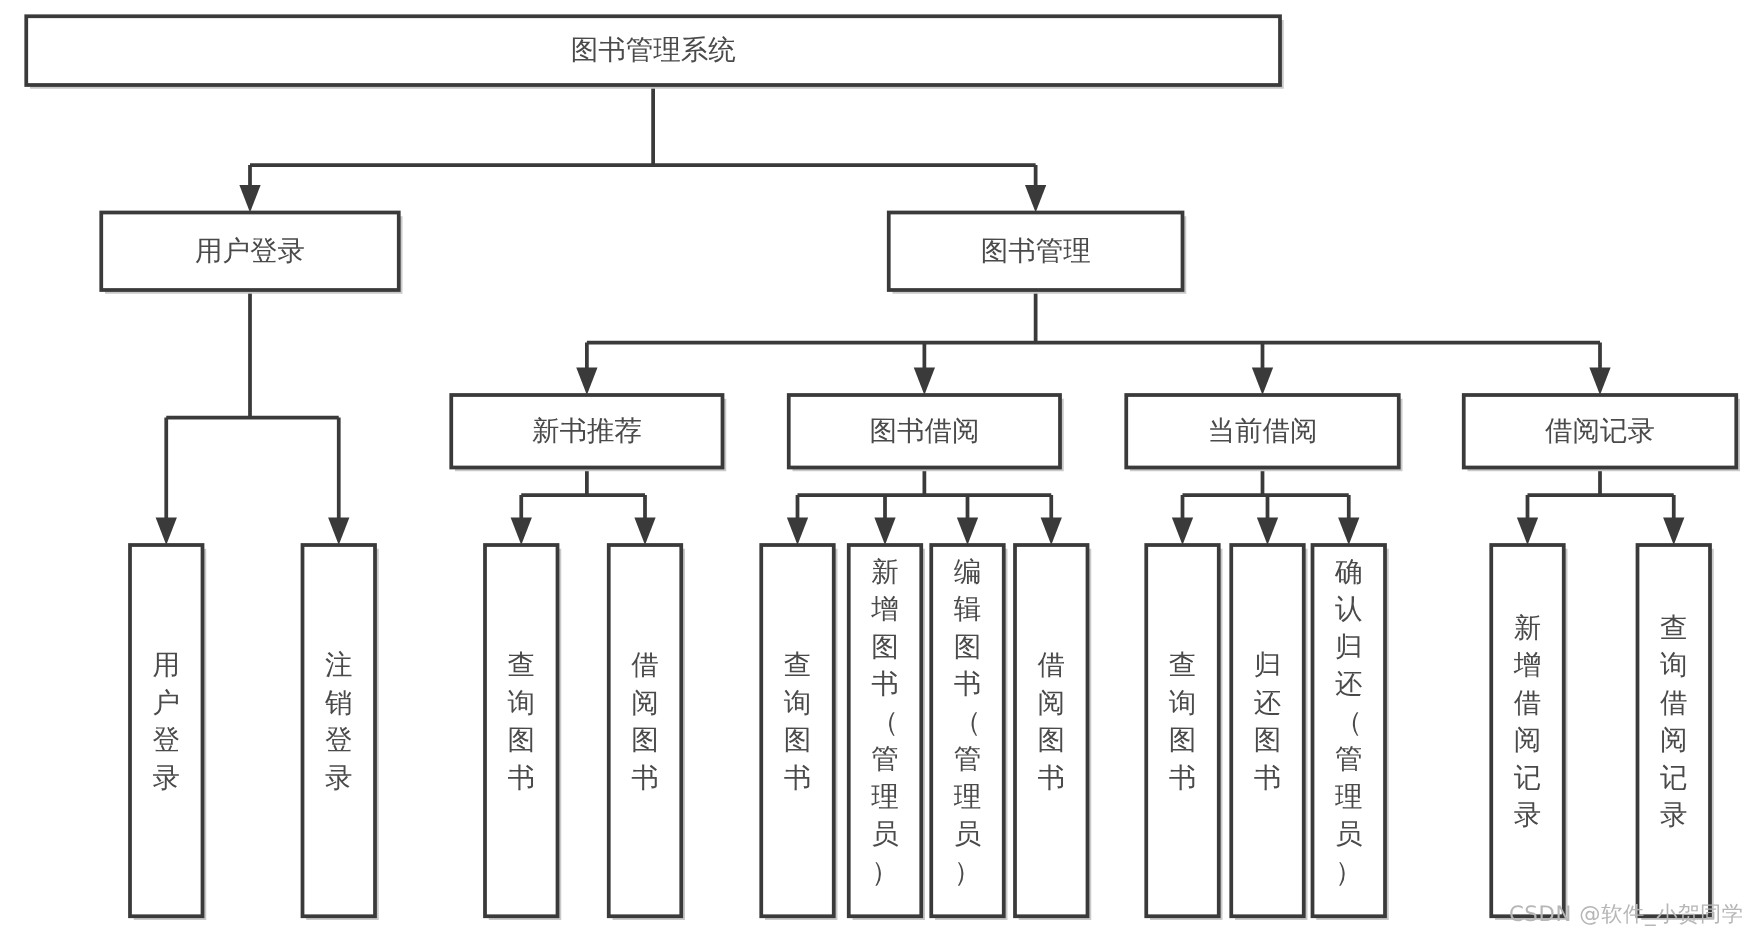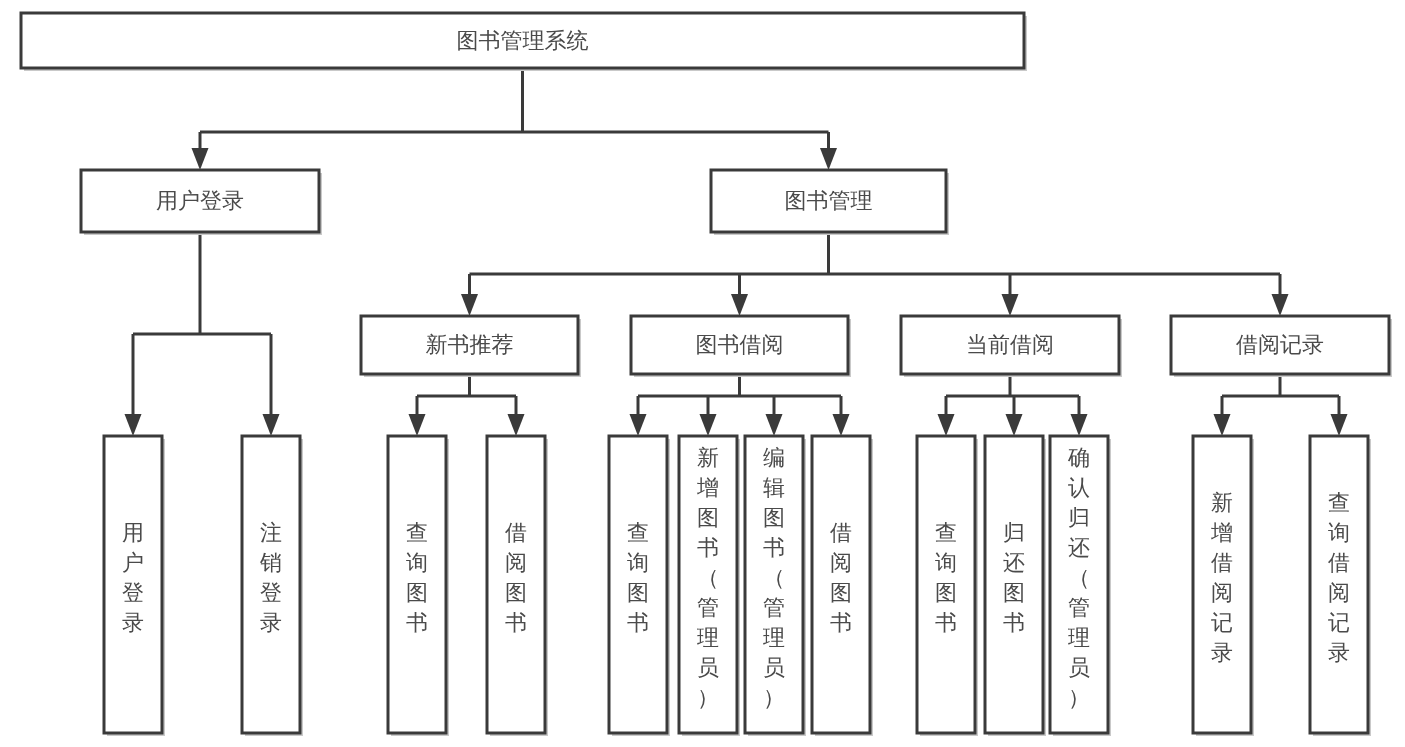--- a/index.html
+++ b/index.html
@@ -225,13 +225,14 @@
           <rect class="node-rect" x="1193" y="436" width="58" height="297"></rect>
           <text class="node-label-v" x="1222" y="509.5"><tspan x="1222" dy="0">新</tspan><tspan x="1222" dy="30">增</tspan><tspan x="1222" dy="30">借</tspan><tspan x="1222" dy="30">阅</tspan><tspan x="1222" dy="30">记</tspan><tspan x="1222" dy="30">录</tspan></text>
         </g>
         <g>
           <rect class="node-shadow" x="1313" y="439" width="58" height="297"></rect>
           <rect class="node-rect" x="1310" y="436" width="58" height="297"></rect>
           <text class="node-label-v" x="1339" y="509.5"><tspan x="1339" dy="0">查</tspan><tspan x="1339" dy="30">询</tspan><tspan x="1339" dy="30">借</tspan><tspan x="1339" dy="30">阅</tspan><tspan x="1339" dy="30">记</tspan><tspan x="1339" dy="30">录</tspan></text>
         </g>
       </g>
   </svg>
+  <div class="watermark">CSDN @软件_小贺同学</div>
 </div>
 
 </body></html>

